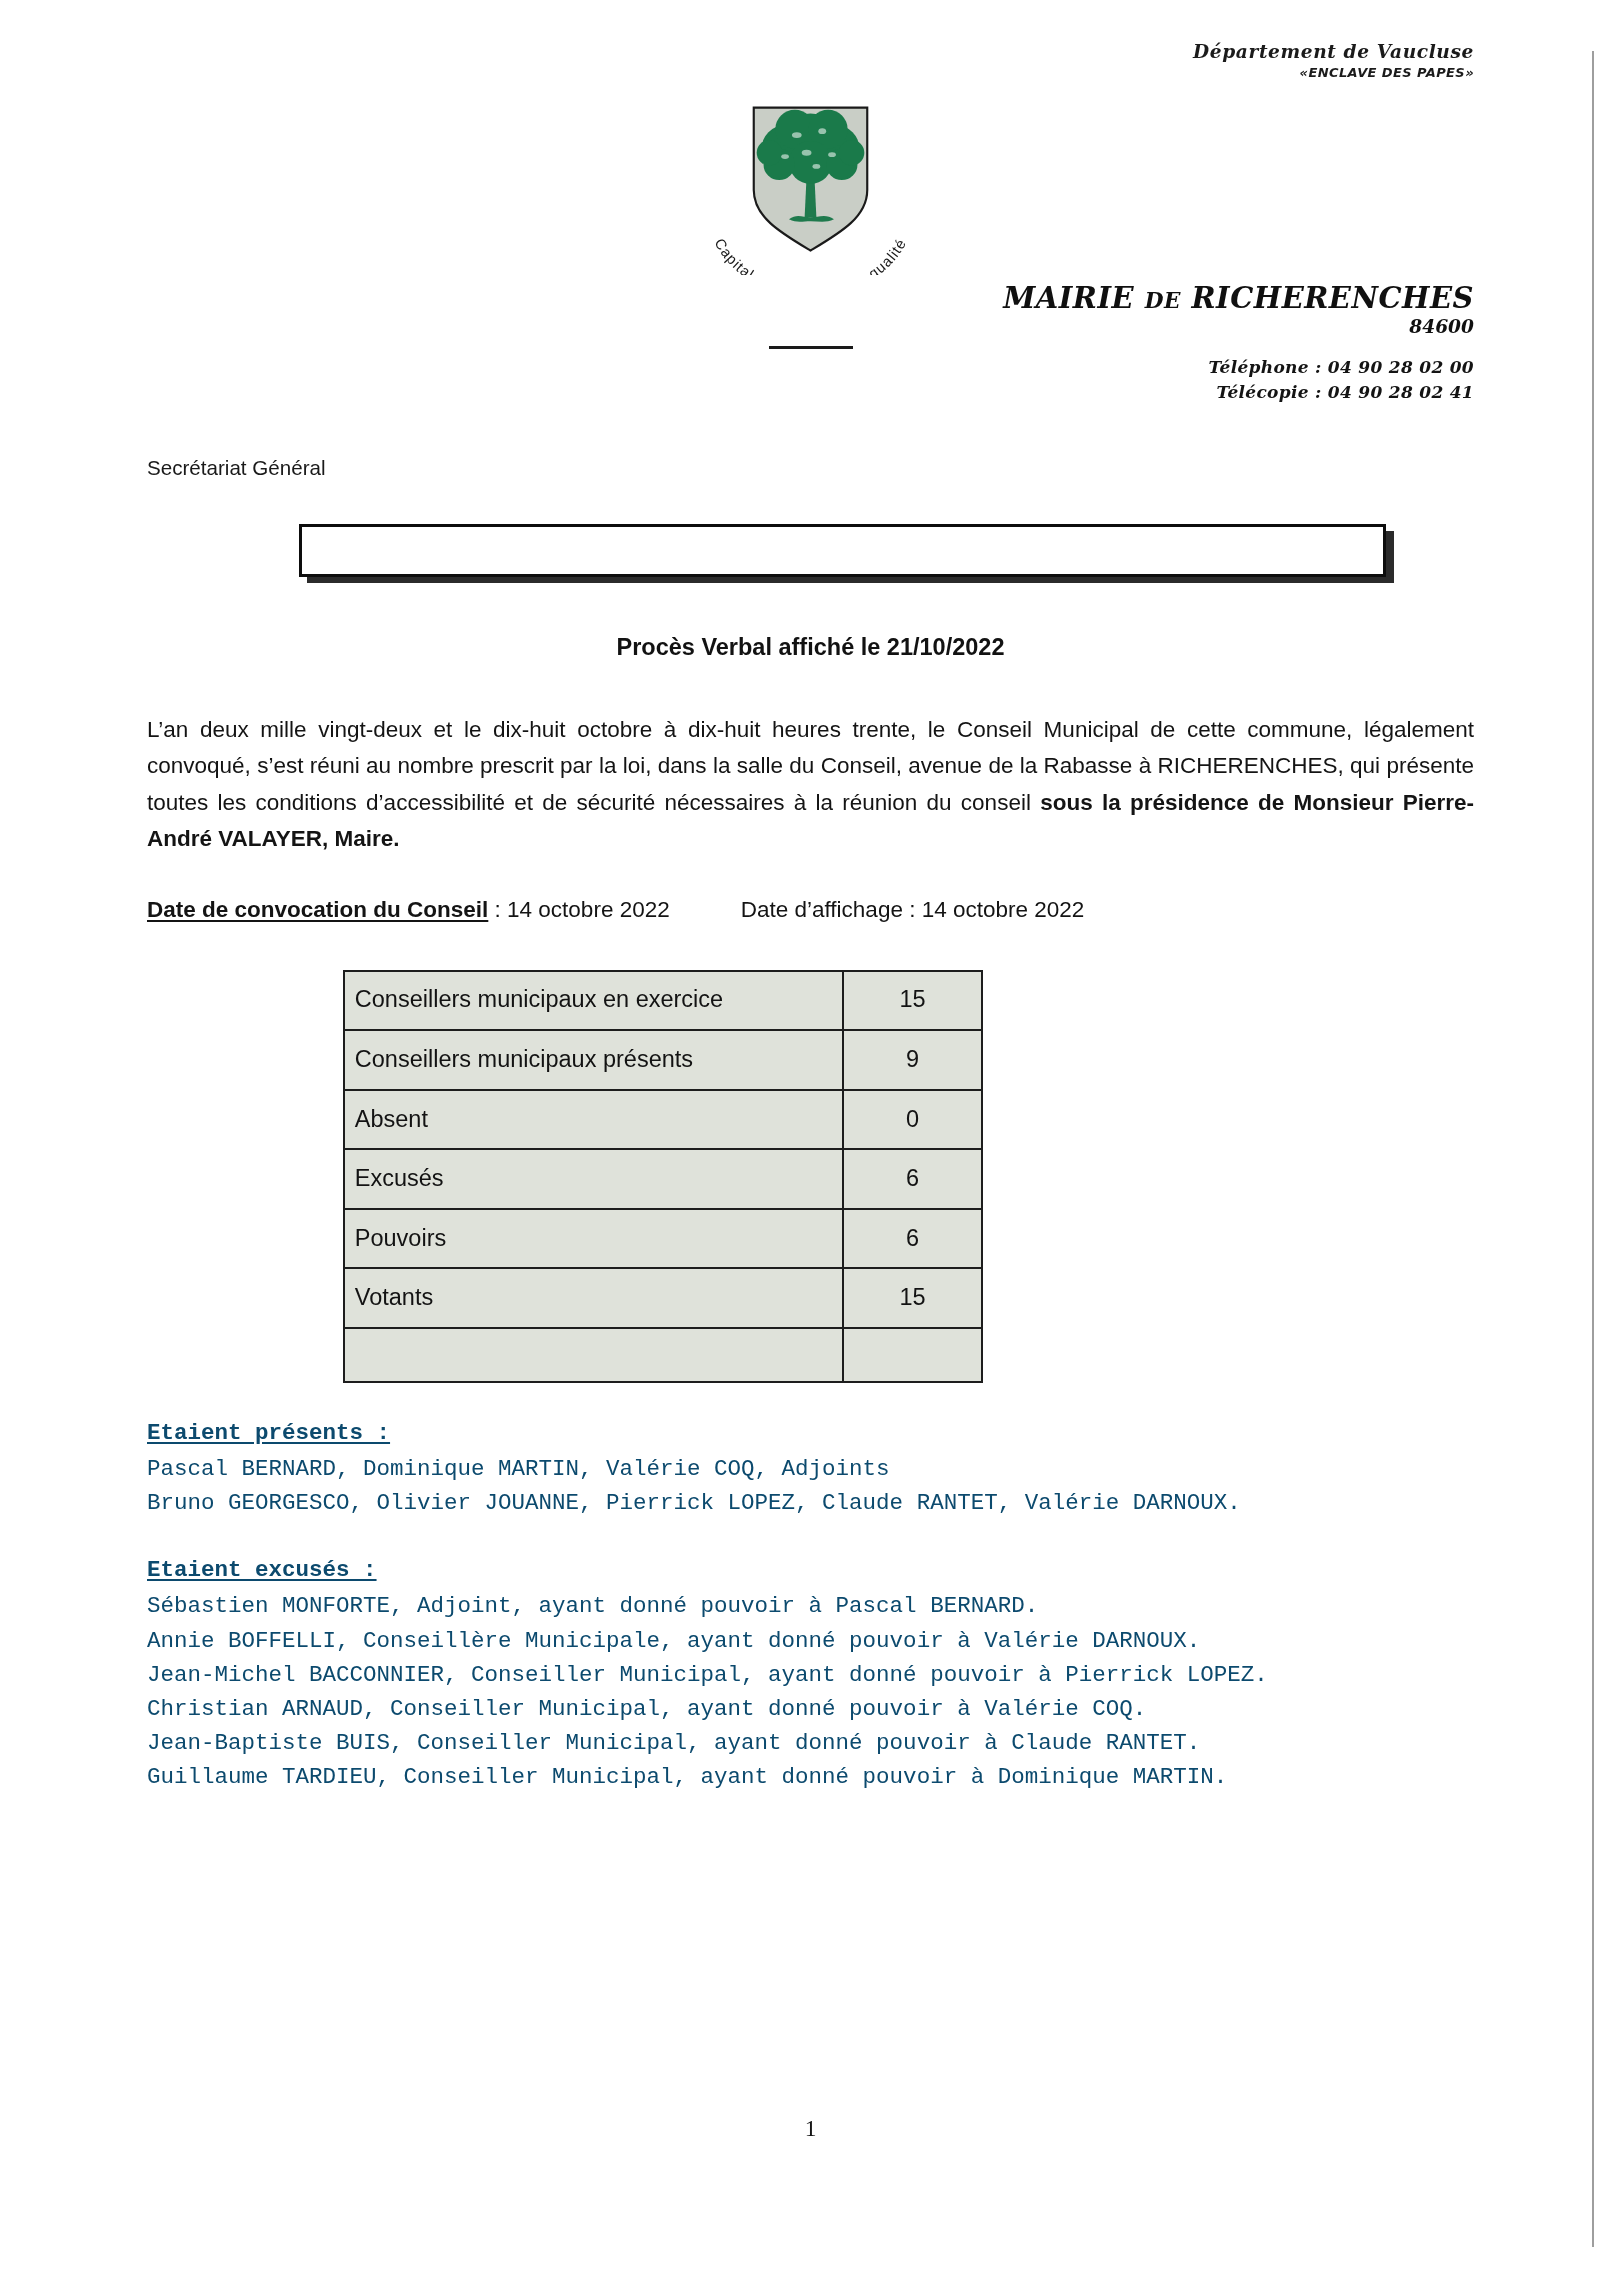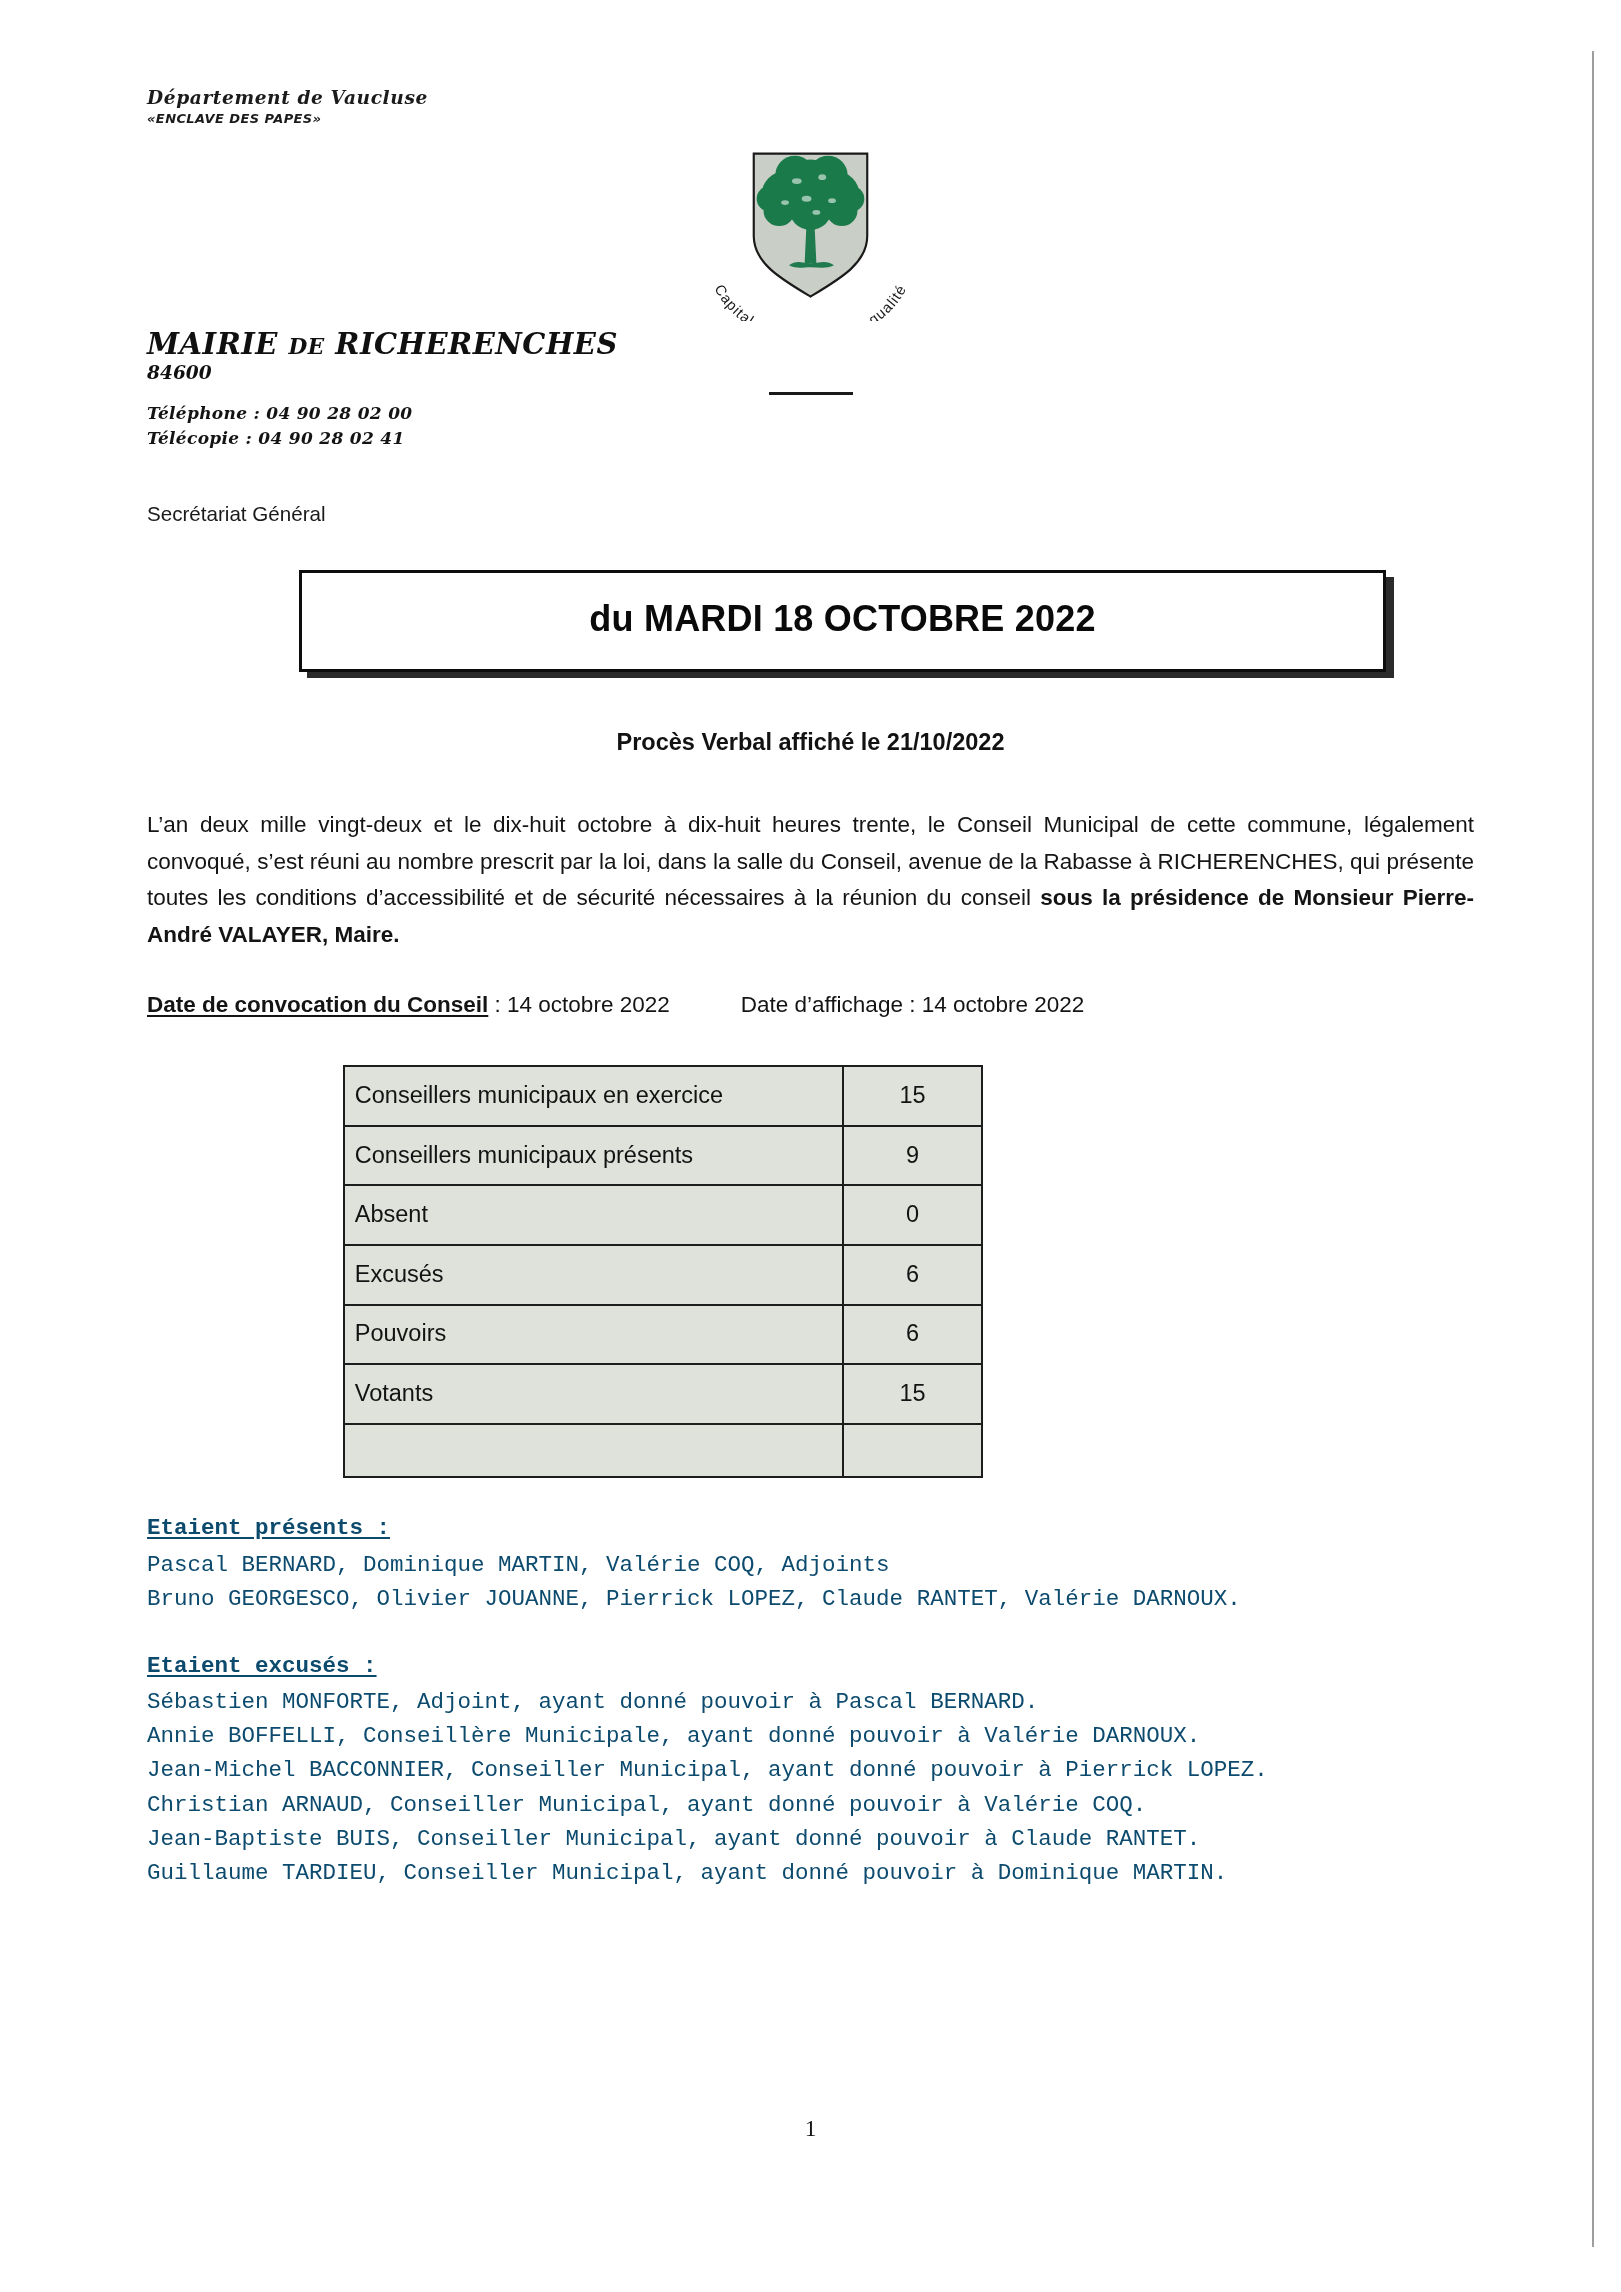--- a/index.html
+++ b/index.html
@@ -32,22 +32,22 @@
     position: absolute;
     left: 0; top: 0;
     width: 1621px;
     height: 2293px;
     box-sizing: border-box;
     padding: 0 147px;
   }
 
   
   .letterhead {
-    text-align: left;
-    padding-top: 86px;
+    text-align: right;
+    padding-top: 40px;
   }
   .lh-dept {
     font-family: "DejaVu Serif", serif;
     font-style: italic;
     font-weight: 700;
     font-size: 18.6px;
     letter-spacing: 0.6px;
     color: #1b1b1b;
     line-height: 1.25;
   }
@@ -299,21 +299,20 @@
     <div class="lh-rule"></div>
     <div class="lh-tel">Téléphone : 04 90 28 02 00</div>
     <div class="lh-fax">Télécopie  : 04 90 28 02 41</div>
   </div>
 
   <div class="secretariat">Secrétariat Général</div>
 
   <div class="title-box-outer">
     <div class="title-box-shadow"></div>
     <div class="title-box">
-      <div class="title-line">du MARDI 18 OCTOBRE 2022</div>
     </div>
   </div>
 
   <div class="subtitle">Procès Verbal affiché le 21/10/2022</div>
 
   <div class="body-para">
     <span>L’an deux mille vingt-deux et le dix-huit octobre à dix-huit heures trente, le Conseil Municipal de cette commune, légalement convoqué, s’est réuni au nombre prescrit par la loi, dans la salle du Conseil, avenue de la Rabasse à RICHERENCHES, qui présente toutes les conditions d’accessibilité et de sécurité nécessaires à la réunion du conseil </span><b>sous la présidence de Monsieur Pierre-André VALAYER, Maire.</b>
   </div>
 
   <div class="dates-row">

